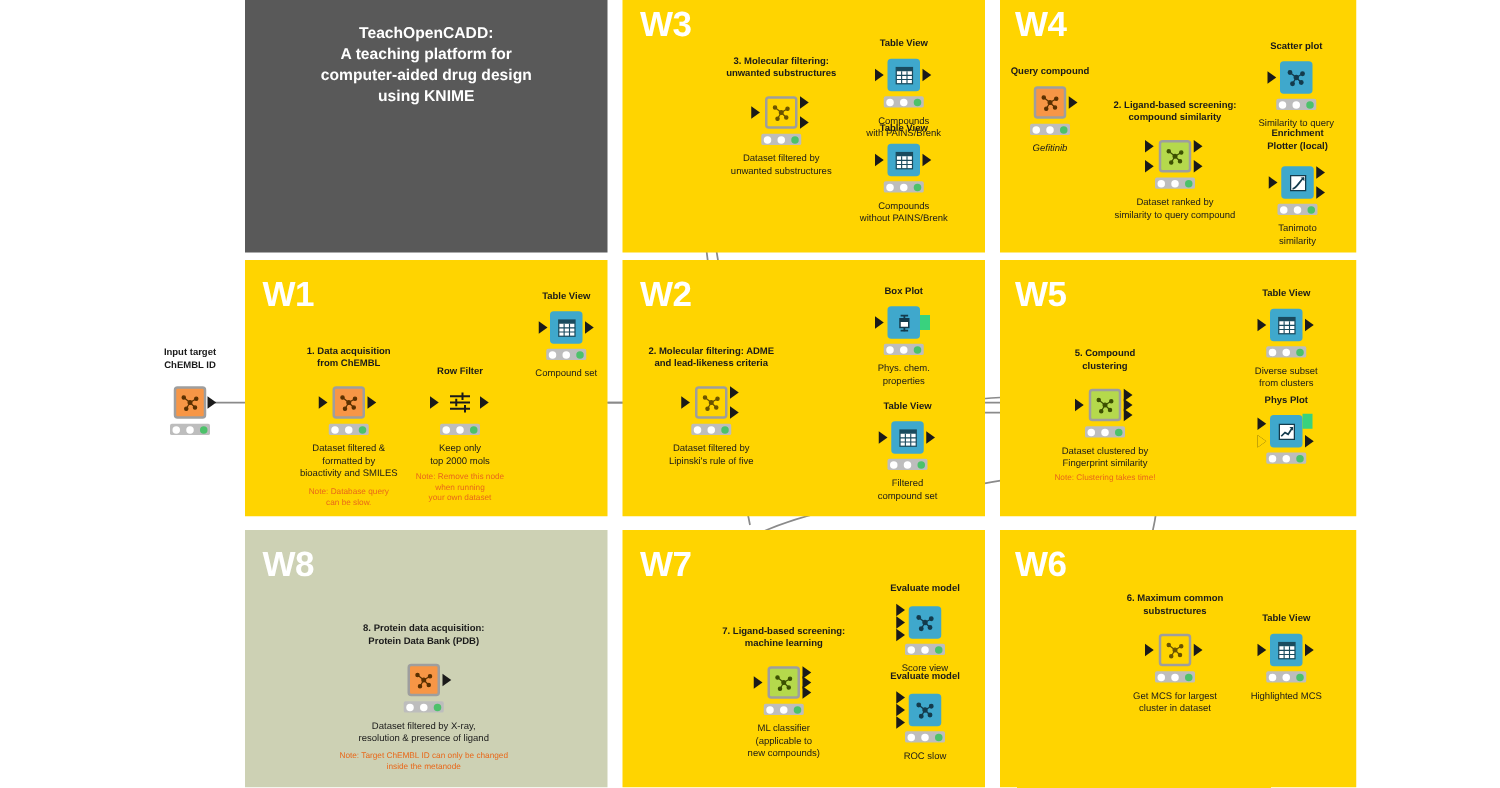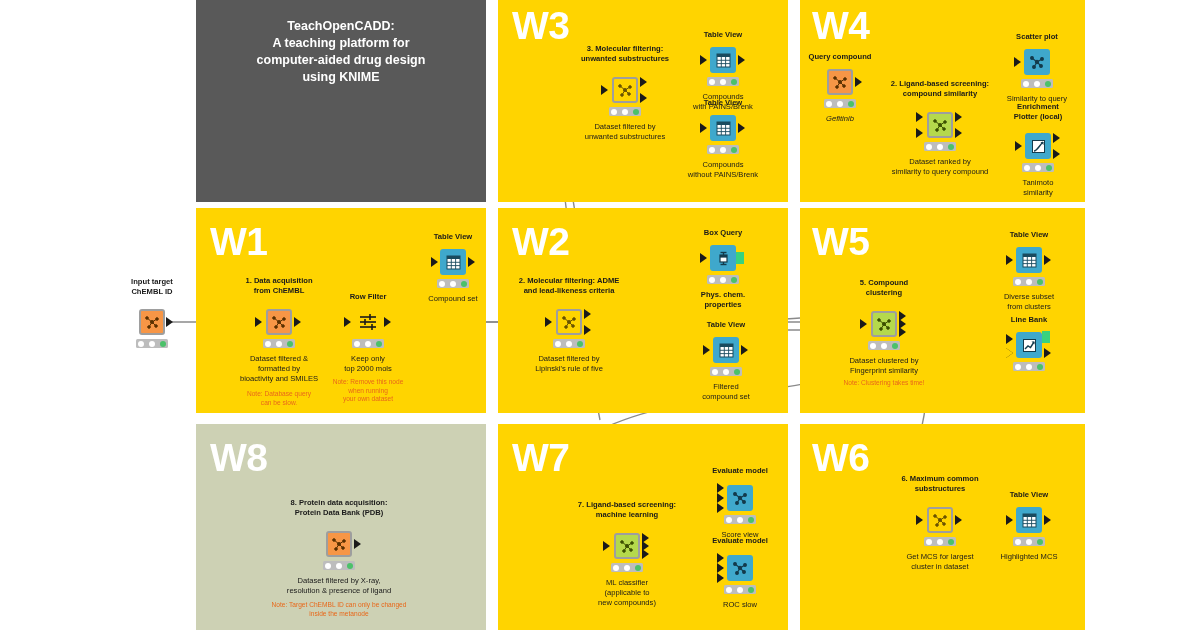--- a/index.html
+++ b/index.html
@@ -32,21 +32,21 @@
     font-size:12.5px; font-weight:bold; line-height:1.35;
   }
   .title-card .tc-authors {
     position:absolute; left:22px; top:131px; width:246px;
     text-align:center; color:#d5d5d5;
     font-size:7.6px; line-height:1.38;
   }
 
   .wlabel {
     position:absolute; color:#ffffff; font-weight:bold;
-    font-size:39px; line-height:1; letter-spacing:-0.5px;
+    font-size:28px; line-height:1; letter-spacing:-0.5px;
   }
 
   
   .node { position:absolute; width:0; height:0; }
 
   .node-box {
     position:absolute; left:-13px; top:-13px;
     width:26px; height:26px;
     border-radius:3px;
     display:flex; align-items:center; justify-content:center;
@@ -342,41 +342,41 @@
     <div class="status">
         <i></i>
         <i></i>
         <i class="on"></i>
       </div>
     <div class="nlabel" style="left:-65px; top:32px; width:130px; white-space:pre-line;">Dataset filtered by
 Lipinski's rule of five</div>
   </div>
 
   <div class="node" style="left:723px; top:258px;">
-    <div class="nlabel bold" style="left:-50px; top:-30px; width:100px;">Box Query</div>
+    <div class="nlabel bold" style="left:-50px; top:-30px; width:100px;">Box Plot</div>
     <div class="node-box nb-blue">
       <svg width="15" height="15" viewBox="0 0 15 15">
           <g stroke="#143b4c" stroke-width="1.4">
         <line x1="7.5" y1="1" x2="7.5" y2="4"></line>
             <line x1="7.5" y1="11" x2="7.5" y2="14"></line>
         <line x1="4.5" y1="1.5" x2="10.5" y2="1.5"></line>
             <line x1="4.5" y1="13.5" x2="10.5" y2="13.5"></line>
           </g>
         <rect x="4" y="4" width="7" height="7" fill="#ffffff" stroke="#143b4c" stroke-width="1.2"></rect>
         <rect x="4" y="4" width="7" height="2.6" fill="#143b4c"></rect>
         </svg>
     </div>
     <div class="port port-in" style="left:-23px; top:-5px;"></div>
     <div class="port-green" style="left:13px; top:-6px;"></div>
     <div class="status">
         <i></i>
         <i></i>
         <i class="on"></i>
       </div>
-    <div class="nlabel" style="left:-55px; top:32px; width:110px; white-space:pre-line;font-weight:bold;">Phys. chem.
+    <div class="nlabel" style="left:-55px; top:32px; width:110px; white-space:pre-line;">Phys. chem.
 properties</div>
   </div>
 
   <div class="node" style="left:726px; top:350px;">
     <div class="nlabel bold" style="left:-50px; top:-30px; width:100px;">Table View</div>
     <div class="node-box nb-blue">
       <svg width="15" height="15" viewBox="0 0 15 15">
           <rect x="1" y="1" width="13" height="13" fill="#fff" stroke="#1a4b5e" stroke-width="1"></rect>
         <rect x="1" y="1" width="13" height="3" fill="#1a4b5e"></rect>
         <line x1="5.3" y1="4" x2="5.3" y2="14" stroke="#1a4b5e" stroke-width="0.9"></line>
@@ -626,21 +626,21 @@
     <div class="status">
         <i></i>
         <i></i>
         <i class="on"></i>
       </div>
     <div class="nlabel" style="left:-58px; top:32px; width:116px; white-space:pre-line;">Diverse subset
 from clusters</div>
   </div>
 
   <div class="node" style="left:1029px; top:345px;">
-    <div class="nlabel bold" style="left:-50px; top:-30px; width:100px;">Line Bank</div>
+    <div class="nlabel bold" style="left:-50px; top:-30px; width:100px;">Phys Plot</div>
     <div class="node-box nb-blue">
       <svg width="15" height="15" viewBox="0 0 15 15">
           <rect x="1.5" y="1.5" width="12" height="12" fill="#ffffff" stroke="#143b4c" stroke-width="1"></rect>
         <polyline points="3,11 6,8 8.5,9.5 12,4" fill="none" stroke="#143b4c" stroke-width="1.4"></polyline>
         <path d="M9.5,3.5 L12.5,3.5 L12.5,6.5 Z" fill="#143b4c"></path>
         </svg>
     </div>
     <div class="port port-in" style="left:-23px; top:-11px;"></div>
     <div class="port port-hollow" style="left:-23px; top:3px;"></div>
     <div class="port port-out" style="left:15px; top:3px;"></div>

